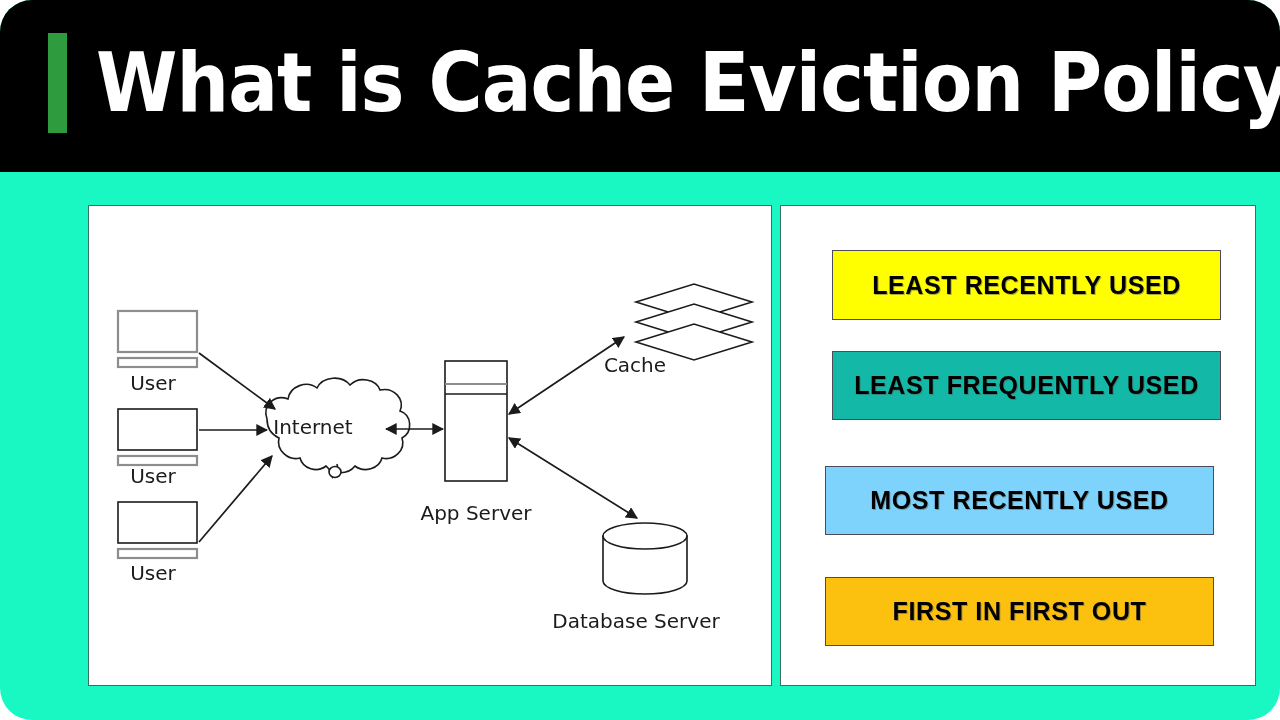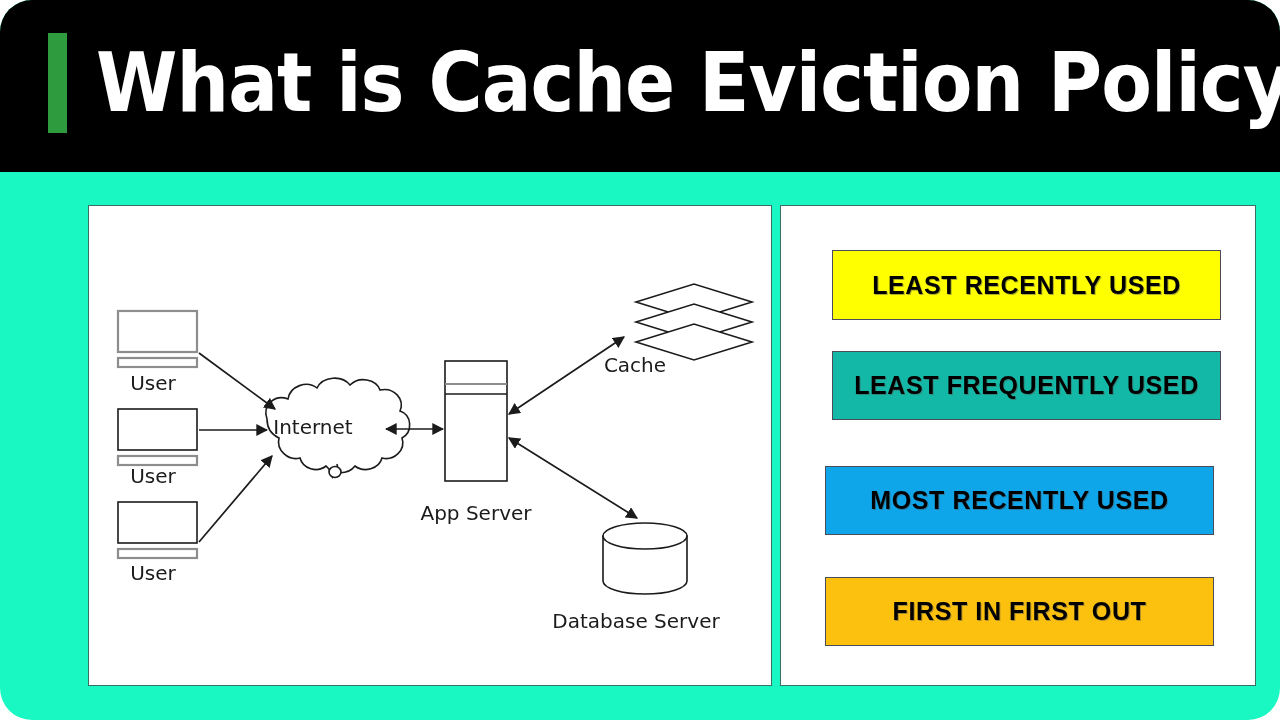--- a/index.html
+++ b/index.html
@@ -78,21 +78,21 @@
     font-family: "Liberation Sans", sans-serif;
     font-weight: bold;
     font-size: 25px;
     letter-spacing: 0.6px;
     color: #000000;
     text-shadow: 1px 1px 0 rgba(80,80,80,0.45);
     white-space: nowrap;
   }
   #policy-box-0 { left: 51px;  top:  44px; width: 389px; height: 70px; background: #FFFF00; }
   #policy-box-1 { left: 51px;  top: 145px; width: 389px; height: 69px; background: #14b8a6; }
-  #policy-box-2 { left: 44px;  top: 260px; width: 389px; height: 69px; background: #0ea5e9; }
+  #policy-box-2 { left: 44px;  top: 260px; width: 389px; height: 69px; background: #7dd3fc; }
   #policy-box-3 { left: 44px;  top: 371px; width: 389px; height: 69px; background: #FCC10F; text-align: right; }
 
   
   #diagram-svg {
     position: absolute;
     left: 0; top: 0;
     width: 684px;
     height: 481px;
   }
   .dg-label {

